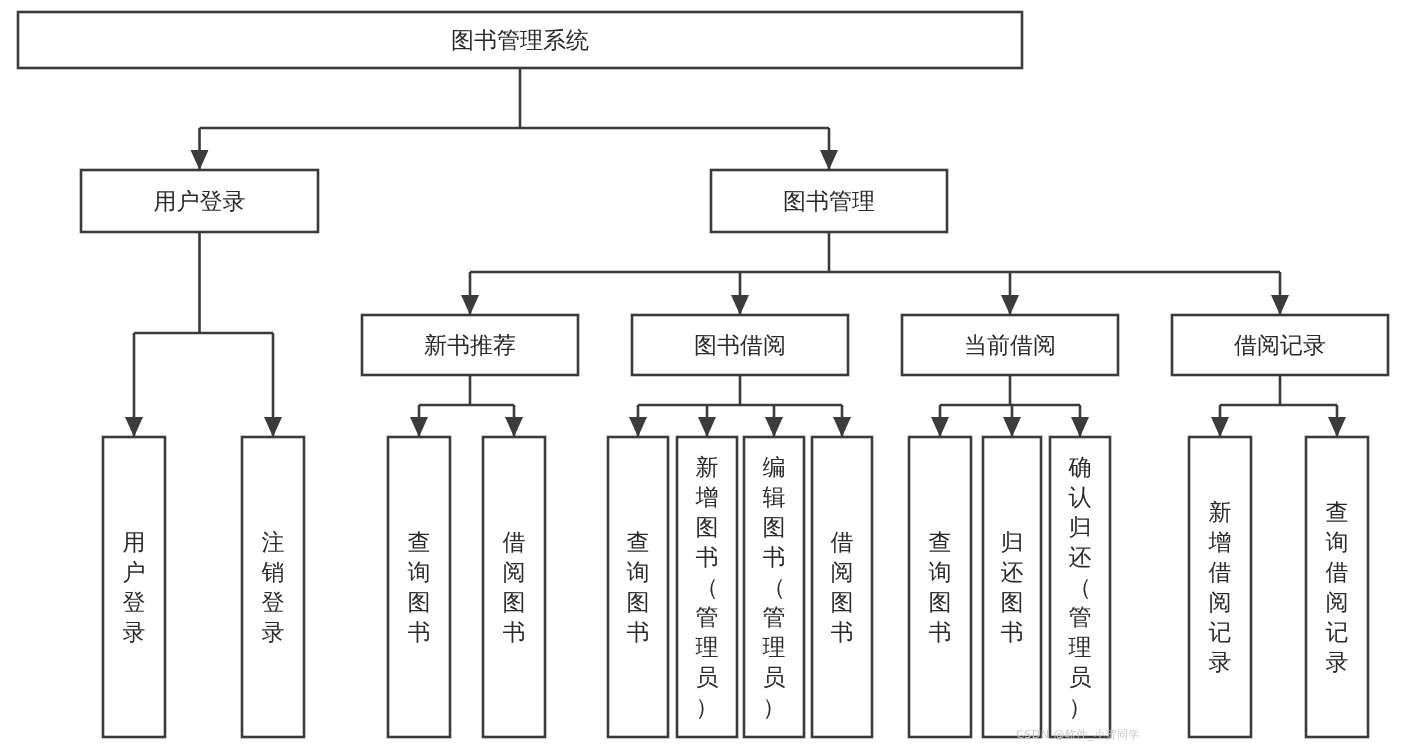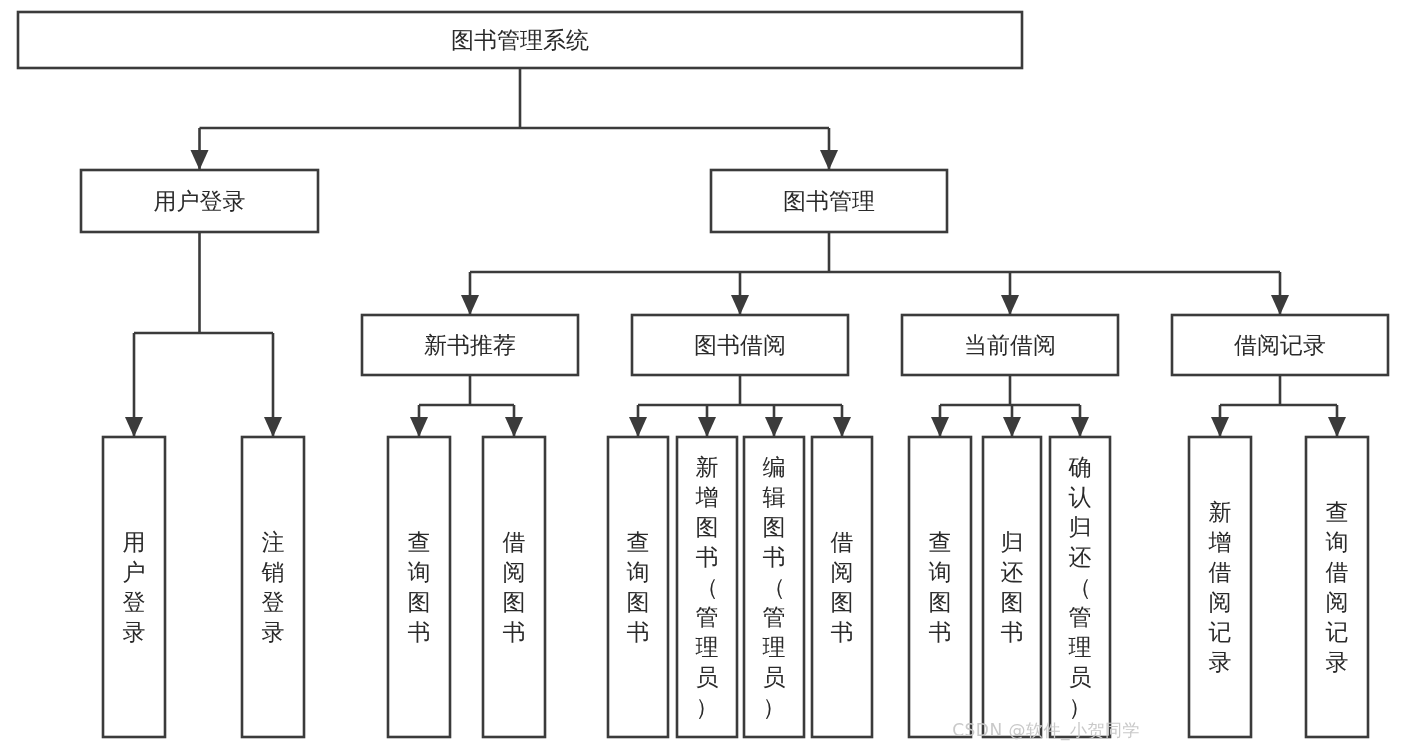--- a/index.html
+++ b/index.html
@@ -53,21 +53,21 @@
     font-family: "DejaVu Sans", "Liberation Sans", sans-serif;
     font-size: 23px;
     fill: #2a2a2a;
     text-anchor: middle;
   }
   .watermark {
     position: absolute;
     right: 14px;
     bottom: 5px;
     font-family: "DejaVu Sans", "Liberation Sans", sans-serif;
-    font-size: 17px;
+    font-size: 11px;
     color: #c9c9c9;
     letter-spacing: 0.5px;
     white-space: nowrap;
     user-select: none;
   }
 </style>
 </head>
 <body>
 
 <div id="diagram-root">

